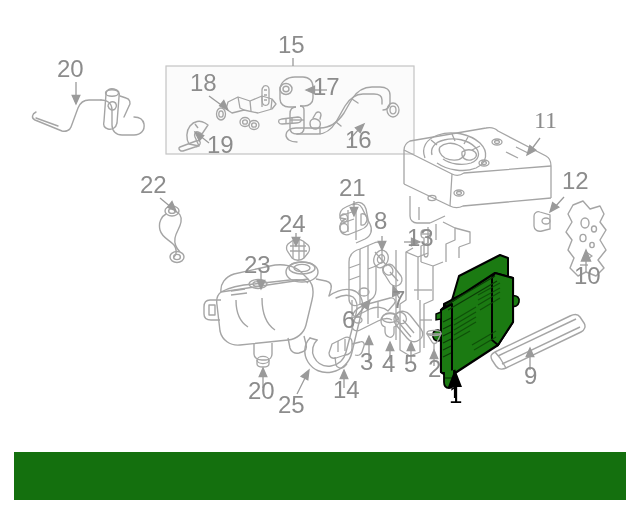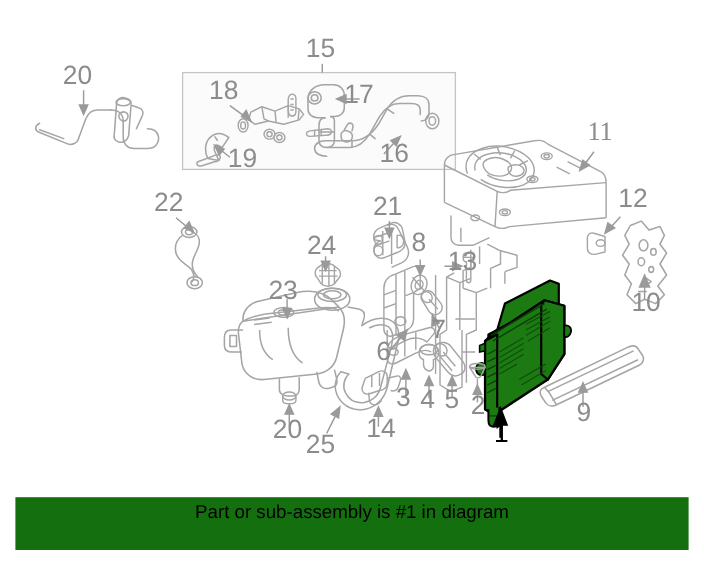--- a/index.html
+++ b/index.html
@@ -584,14 +584,13 @@
     <span class="callout" style="left:140px; top:173px;">22</span>
     <span class="callout" style="left:244px; top:253px;">23</span>
     <span class="callout" style="left:279px; top:212px;">24</span>
     <span class="callout" style="left:278px; top:393px;">25</span>
     <span class="callout" style="left:248px; top:379px;">20</span>
   </div>
 
 </div>
 
 <div id="banner">
-  <div>Part or sub-assembly is #1 in diagram</div>
 </div>
 
 </body></html>

